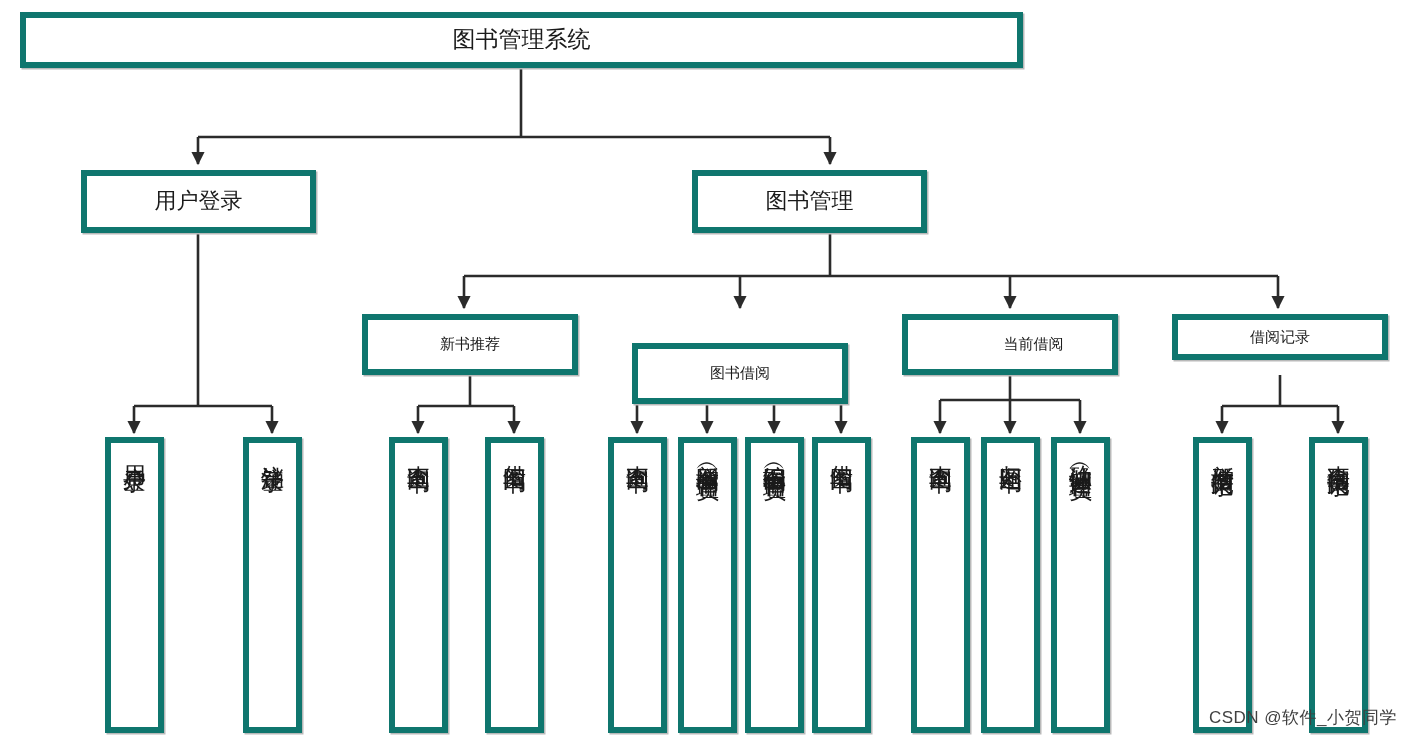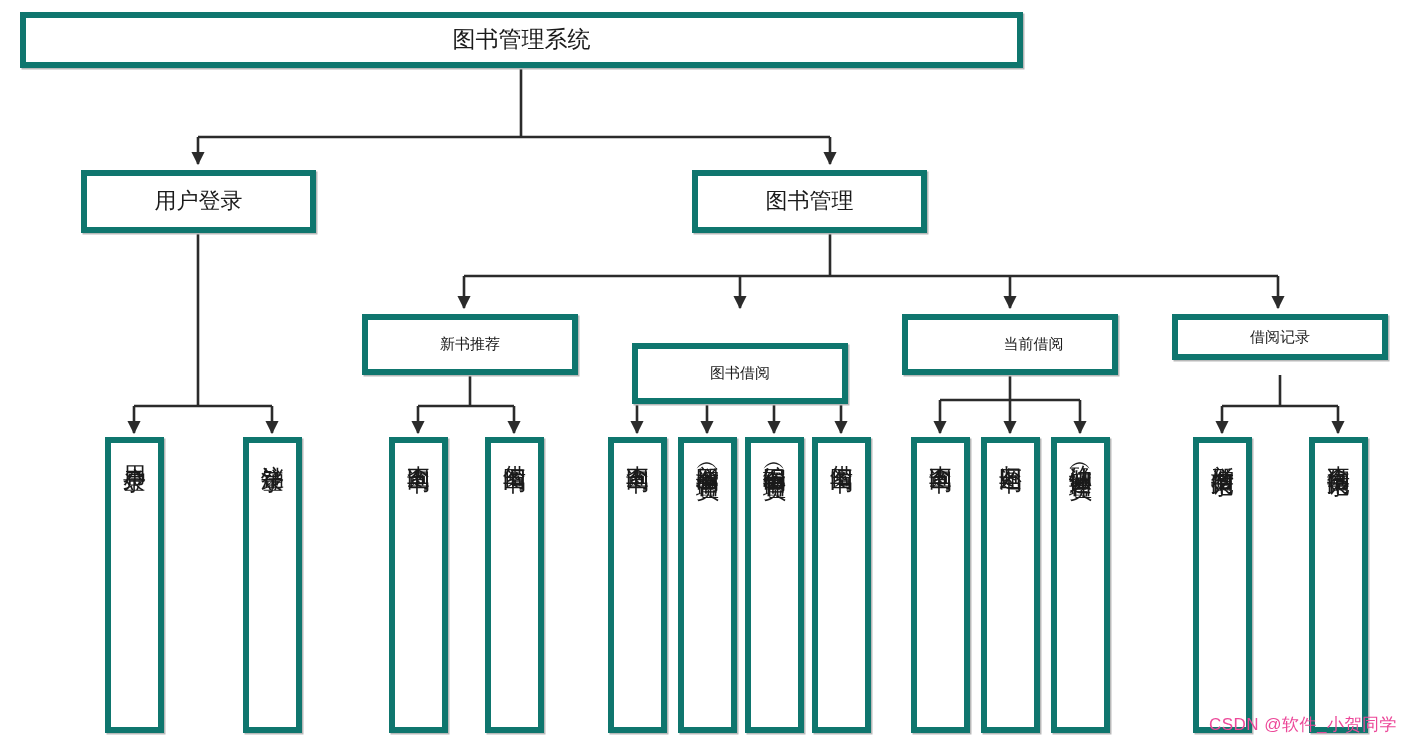--- a/index.html
+++ b/index.html
@@ -53,23 +53,23 @@
     writing-mode: vertical-rl;
     text-orientation: upright;
     font-size: 23px;
     letter-spacing: 2px;
     line-height: 1;
     white-space: nowrap;
   }
   .watermark {
     position: absolute;
     right: 8px;
-    bottom: 11px;
+    bottom: 18px;
     font-size: 17px;
-    color: #ec4899;
+    color: #404040;
     letter-spacing: 0.5px;
     white-space: nowrap;
   }
 </style>
 </head>
 <body>
 
 <div id="canvas">
 
   <svg class="wires" viewBox="0 0 1405 747" xmlns="http://www.w3.org/2000/svg">

